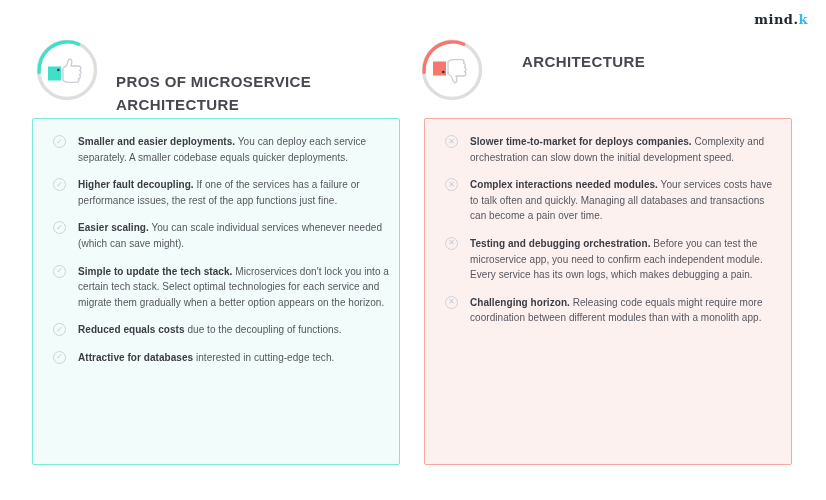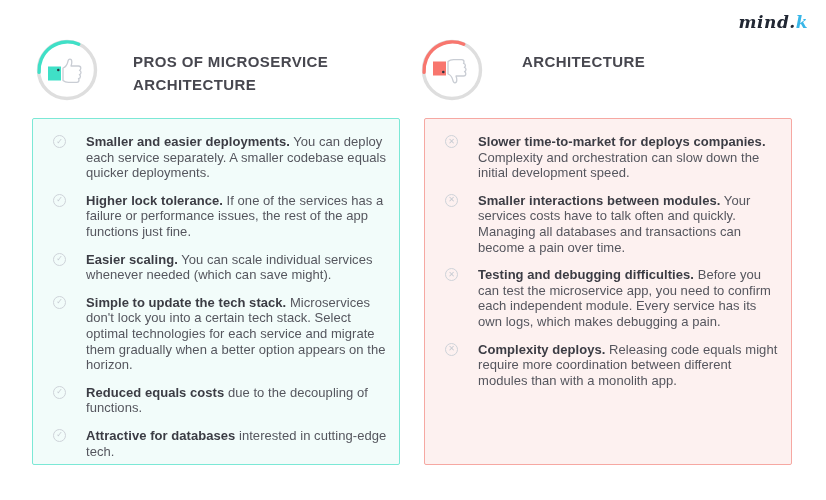--- a/index.html
+++ b/index.html
@@ -3,57 +3,56 @@
 <meta charset="utf-8">
 <style>
   html,body{margin:0;padding:0;}
   body{
     width:826px;height:500px;position:relative;background:#ffffff;
     font-family:"Liberation Sans",sans-serif;overflow:hidden;
   }
   
   .logo{
     position:absolute;top:12px;right:18px;
-    font-family:"DejaVu Serif",serif;font-style:italic;font-weight:bold;
-    font-size:17px;letter-spacing:0.5px;
+    font-family:"DejaVu Serif",serif;font-weight:bold;
+    font-size:13px;letter-spacing:0.5px;
   }
   .logo .mind,.logo .dot{color:#212733;}
   .logo .k{color:#38b6e8;}
   
   .hdr-circle{position:absolute;width:62px;height:62px;top:39px;}
   .hdr-circle.pros{left:36px;}
   .hdr-circle.cons{left:421px;}
   .hdr-title{
     position:absolute;top:50px;
     font-size:15px;font-weight:700;color:#47474f;
     letter-spacing:0.4px;line-height:23px;
   }
-  .hdr-title.pros{left:133px;}
+  .hdr-title.pros{left:116px;margin-top:20px;}
   .hdr-title.cons{left:522px;}
   
   .panel{
     position:absolute;top:118px;height:347px;width:368px;
     border-radius:2px;box-sizing:border-box;
     padding:15px 10px 12px 20px;
   }
   .panel.pros{left:32px;border:1.5px solid #7ce8d6;background:#f2fcfa;}
   .panel.cons{left:424px;border:1.5px solid #f6a8a2;background:#fdf1f0;}
   
   .item{display:flex;align-items:flex-start;margin-bottom:12px;}
   .item:last-child{margin-bottom:0;}
   .item-icon{
     flex:0 0 13px;width:13px;height:13px;margin-top:1px;margin-right:12px;
     border:1px solid #ced3d9;border-radius:50%;
     display:flex;align-items:center;justify-content:center;
     font-size:8px;line-height:1;color:#c6cbd2;box-sizing:border-box;
   }
   .item-text{
-    font-size:13px;line-height:15.6px;color:#55565e;letter-spacing:0.05px;
+    font-size:10px;line-height:15.6px;color:#55565e;letter-spacing:0.05px;
     max-width:313px;
-    margin-left:8px;
   }
   .item-text b{color:#3b3c44;font-weight:700;}
   
   .thumb-wrap{position:absolute;left:11px;top:15px;width:40px;height:34px;}
   .flip-v{transform:scaleY(-1);}
 </style>
 </head>
 <body>
 
 <div class="logo">
@@ -97,21 +96,21 @@
 
 <div class="panel pros">
   <div>
   <div class="item">
     <span class="item-icon">✓</span>
     <span class="item-text"><b>Smaller and easier deployments.</b><span> You can deploy each service separately. A smaller codebase equals quicker deployments.</span></span>
   </div>
 
   <div class="item">
     <span class="item-icon">✓</span>
-    <span class="item-text"><b>Higher lock tolerance.</b><span> If one of the services has a failure or performance issues, the rest of the app functions just fine.</span></span>
+    <span class="item-text"><b>Higher fault decoupling.</b><span> If one of the services has a failure or performance issues, the rest of the app functions just fine.</span></span>
   </div>
 
   <div class="item">
     <span class="item-icon">✓</span>
     <span class="item-text"><b>Easier scaling.</b><span> You can scale individual services whenever needed (which can save might).</span></span>
   </div>
 
   <div class="item">
     <span class="item-icon">✓</span>
     <span class="item-text"><b>Simple to update the tech stack.</b><span> Microservices don't lock you into a certain tech stack. Select optimal technologies for each service and migrate them gradually when a better option appears on the horizon.</span></span>
@@ -131,26 +130,26 @@
 
 <div class="panel cons">
   <div>
   <div class="item">
     <span class="item-icon">✕</span>
     <span class="item-text"><b>Slower time-to-market for deploys companies.</b><span> Complexity and orchestration can slow down the initial development speed.</span></span>
   </div>
 
   <div class="item">
     <span class="item-icon">✕</span>
-    <span class="item-text"><b>Smaller interactions between modules.</b><span> Your services costs have to talk often and quickly. Managing all databases and transactions can become a pain over time.</span></span>
+    <span class="item-text"><b>Complex interactions needed modules.</b><span> Your services costs have to talk often and quickly. Managing all databases and transactions can become a pain over time.</span></span>
   </div>
 
   <div class="item">
     <span class="item-icon">✕</span>
-    <span class="item-text"><b>Testing and debugging difficulties.</b><span> Before you can test the microservice app, you need to confirm each independent module. Every service has its own logs, which makes debugging a pain.</span></span>
+    <span class="item-text"><b>Testing and debugging orchestration.</b><span> Before you can test the microservice app, you need to confirm each independent module. Every service has its own logs, which makes debugging a pain.</span></span>
   </div>
 
   <div class="item">
     <span class="item-icon">✕</span>
-    <span class="item-text"><b>Complexity deploys.</b><span> Releasing code equals might require more coordination between different modules than with a monolith app.</span></span>
+    <span class="item-text"><b>Challenging horizon.</b><span> Releasing code equals might require more coordination between different modules than with a monolith app.</span></span>
   </div>
 </div>
 </div>
 
 </body></html>

